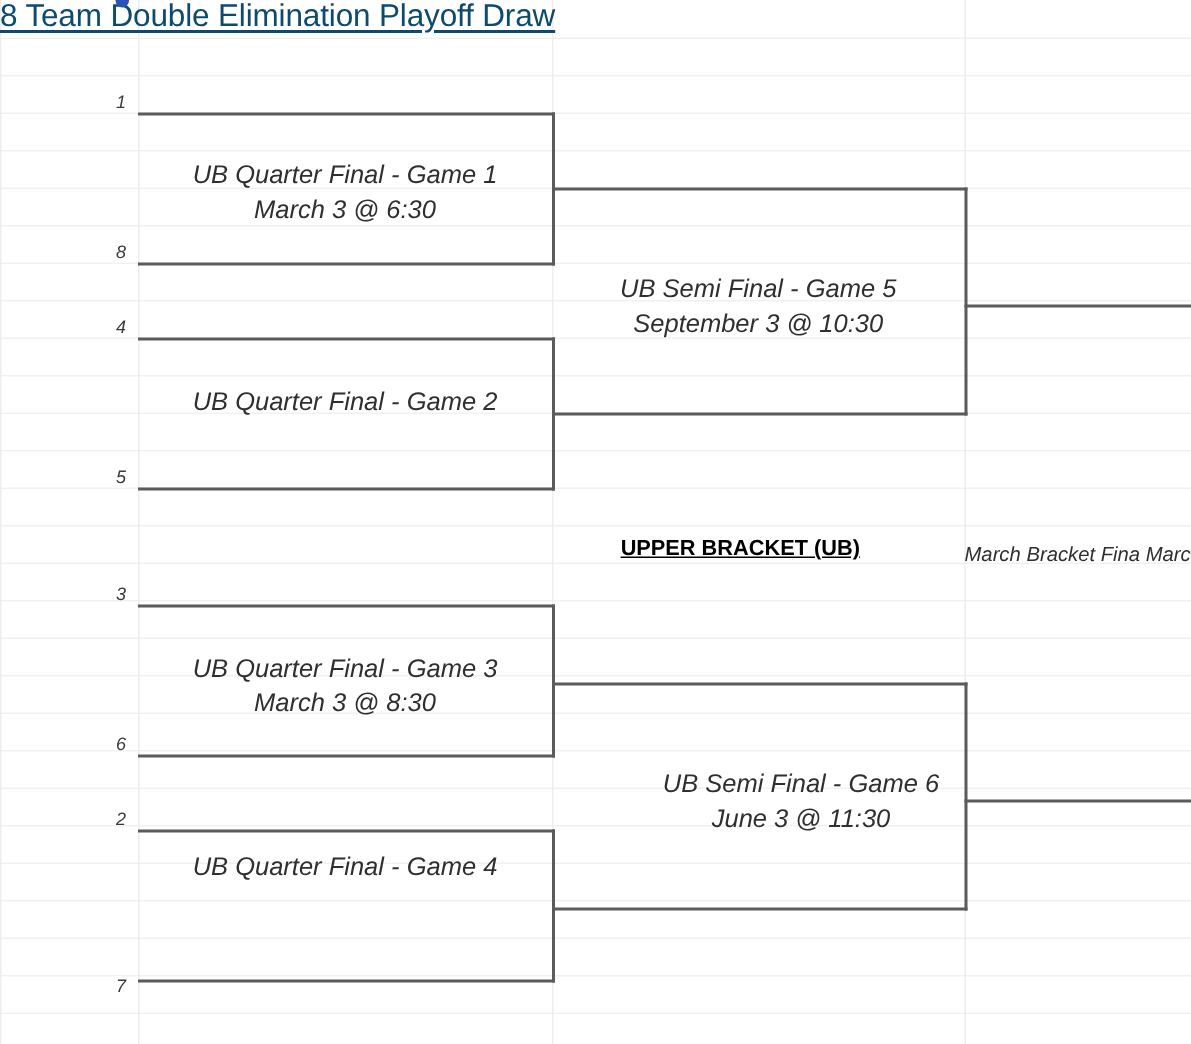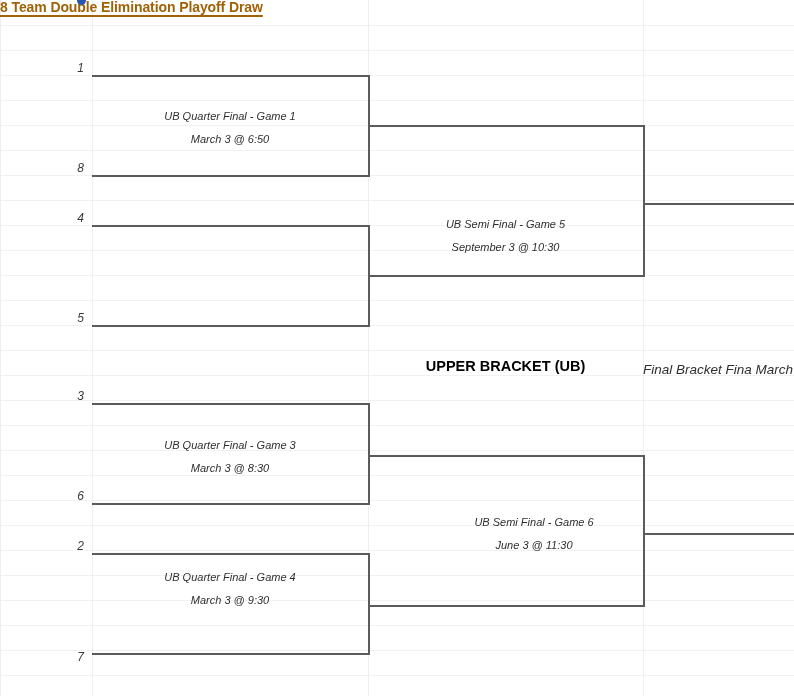--- a/index.html
+++ b/index.html
@@ -34,23 +34,23 @@
     width: 1px;
     height: 696px;
     background: #eeeeee;
   }
 
   
   .title {
     position: absolute;
     left: 0px;
     top: -1px;
-    font-size: 14px;
-    font-weight: bold;
-    color: #a16207;
+    font-size: 21px;
+    font-weight: normal;
+    color: #0c4a6e;
     letter-spacing: -0.1px;
     white-space: nowrap;
     text-decoration: underline;
     text-underline-offset: 3px;
     text-decoration-thickness: 1.5px;
   }
   .blue-dot {
     position: absolute;
     left: 77px;
     top: -4px;
@@ -83,21 +83,21 @@
     color: #3a3a3a;
     left: 0px;
   }
 
   
   .match {
     position: absolute;
     text-align: center;
     font-family: "Liberation Sans", sans-serif;
     font-style: italic;
-    font-size: 11px;
+    font-size: 17px;
     color: #2f2f2f;
     line-height: 23px;
     white-space: nowrap;
   }
   .match .ln2 { display: block; }
 
   
   .caption {
     position: absolute;
     text-align: center;
@@ -195,30 +195,30 @@
       <div class="seed" style="top:161px;">8</div>
       <div class="seed" style="top:211px;">4</div>
       <div class="seed" style="top:311px;">5</div>
       <div class="seed" style="top:389px;">3</div>
       <div class="seed" style="top:489px;">6</div>
       <div class="seed" style="top:539px;">2</div>
       <div class="seed" style="top:650px;">7</div>
     </div>
 
   <div id="matches">
-      <div class="match" style="left:92px;top:105px;width:276px;"><span class="ln1">UB Quarter Final - Game 1</span><span class="ln2">March 3 @ 6:50</span></div>
-      <div class="match" style="left:92px;top:256px;width:276px;"></div>
+      <div class="match" style="left:92px;top:105px;width:276px;"><span class="ln1">UB Quarter Final - Game 1</span><span class="ln2">March 3 @ 6:30</span></div>
+      <div class="match" style="left:92px;top:256px;width:276px;"><span class="ln1">UB Quarter Final - Game 2</span></div>
       <div class="match" style="left:92px;top:434px;width:276px;"><span class="ln1">UB Quarter Final - Game 3</span><span class="ln2">March 3 @ 8:30</span></div>
-      <div class="match" style="left:92px;top:566px;width:276px;"><span class="ln1">UB Quarter Final - Game 4</span><span class="ln2">March 3 @ 9:30</span></div>
-      <div class="match" style="left:368px;top:181px;width:275px;margin-top:32px;"><span class="ln1">UB Semi Final - Game 5</span><span class="ln2">September 3 @ 10:30</span></div>
+      <div class="match" style="left:92px;top:566px;width:276px;"><span class="ln1">UB Quarter Final - Game 4</span></div>
+      <div class="match" style="left:368px;top:181px;width:275px;"><span class="ln1">UB Semi Final - Game 5</span><span class="ln2">September 3 @ 10:30</span></div>
       <div class="match" style="left:368px;top:511px;width:332px;"><span class="ln1">UB Semi Final - Game 6</span><span class="ln2">June 3  @ 11:30</span></div>
     </div>
 
-  <div class="caption" style="left: 368px; top: 358px; width: 275px;">
+  <div class="caption" style="left: 356px; top: 358px; width: 275px; text-decoration: underline;">
     <span>UPPER BRACKET (UB)</span>
   </div>
 
   <div class="match-clipped" style="left: 643px; top: 358px; width: 151px;">
-    <span class="ln1">Final Bracket Fina</span>
+    <span class="ln1">March Bracket Fina</span>
     <span class="ln2">March 4 @</span>
   </div>
 
 </div>
 
 </body></html>

